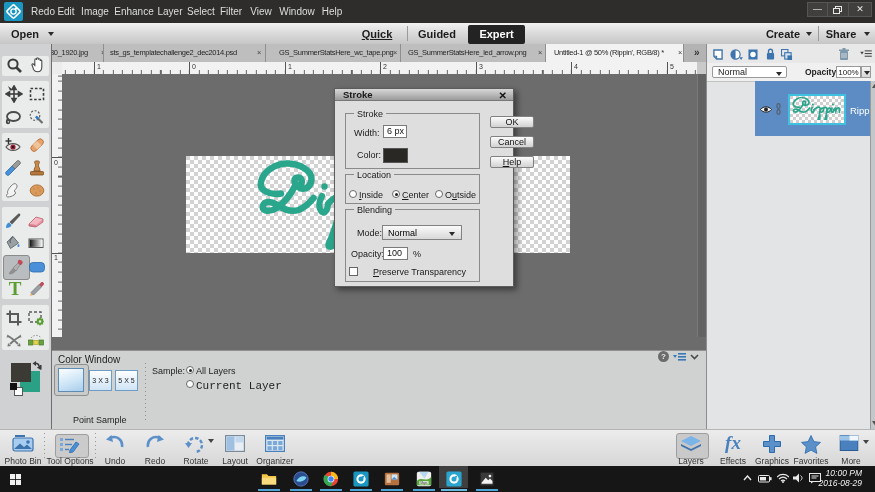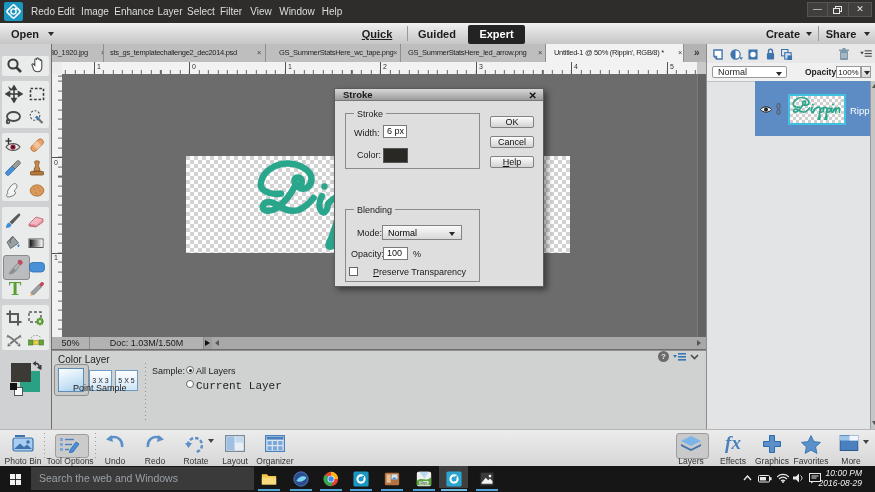--- a/index.html
+++ b/index.html
@@ -48,21 +48,21 @@
 
 #appbar{left:0;top:429px;width:875px;height:37px;background:linear-gradient(#ececec,#d6d6d6);border-top:1px solid #b5b5b5;}
 .ablabel{position:absolute;top:26px;font-size:8.5px;color:#333;text-align:center;transform:translateX(-50%);white-space:nowrap;}
 .abicon{position:absolute;top:5px;transform:translateX(-50%);}
 
 #taskbar{left:0;top:466px;width:875px;height:26px;background:#161616;}
 #searchbox{position:absolute;left:31px;top:1px;width:223px;height:23px;background:#3a3a3a;color:#9aa0a6;font-size:10.5px;line-height:23px;padding-left:8px;box-sizing:border-box;}
 .tbicon{position:absolute;top:5px;width:16px;height:16px;transform:translateX(-50%);}
 .tbline{position:absolute;top:22.5px;height:2.5px;background:#4fa3d4;transform:translateX(-50%);}
 
-#dialog{left:334px;top:88px;width:210px;height:199px;background:#dedede;border:1px solid #5c5c5c;box-shadow:3px 3px 6px rgba(0,0,0,0.45);box-sizing:border-box;}
+#dialog{left:334px;top:88px;width:180px;height:199px;background:#dedede;border:1px solid #5c5c5c;box-shadow:3px 3px 6px rgba(0,0,0,0.45);box-sizing:border-box;}
 #dtitle{position:absolute;left:0;top:0;width:100%;height:12px;background:linear-gradient(#d8d8d8,#9b9b9b);border-bottom:1px solid #777;font-size:9.5px;font-weight:bold;color:#1a1a1a;line-height:12px;padding-left:8px;box-sizing:border-box;}
 .fset{position:absolute;border:1px solid #8a8a8a;}
 .fleg{position:absolute;top:-5px;left:8px;background:#dedede;padding:0 3px;font-size:9px;color:#1a1a1a;}
 .dlab{position:absolute;font-size:9px;color:#1a1a1a;}
 .dinput{position:absolute;background:#fff;border:1px solid #7a7a7a;font-size:9px;color:#111;box-sizing:border-box;padding-left:3px;}
 .dbtn{position:absolute;left:155px;width:44px;height:12px;background:linear-gradient(#fcfcfc,#d2d2d2);border:1px solid #828282;border-radius:2px;font-size:9px;color:#111;text-align:center;line-height:11px;box-sizing:border-box;}
 .radio{position:absolute;width:8px;height:8px;background:#fff;border:1px solid #6a6a6a;border-radius:50%;box-sizing:border-box;}
 .radio.sel::after{content:"";position:absolute;left:1.5px;top:1.5px;width:3px;height:3px;background:#222;border-radius:50%;}
 </style>
 </head>
@@ -328,36 +328,28 @@
         <path d="M136 40 C133 46 132 52 136 56 C139 58 142 53 142 48" stroke-width="6.2"></path>
         <circle cx="138.5" cy="30.5" r="3.2" fill="#2aa68c" stroke="none"></circle>
         <path d="M142 48 C145 44 148 42 152 40" stroke-width="6.2"></path>
         <path d="M152 60 C149 71 146 81 143 86 C140 92 146 93 149 87 C151.5 82 152.5 74 152.5 66" stroke-width="5.8"></path>
         <path d="M152 40 C158 37 164 39 163 49 L162 60" stroke-width="6.2"></path>
       </g>
     </svg>
   </div>
   <div id="vscroll" class="abs"></div>
 
-  <div id="status" class="abs">
-    <div style="position:absolute;left:0;top:0;width:37px;height:12px;background:#b2b2b2;border-right:1px solid #8b8b8b;text-align:center;line-height:12px;">50%</div>
-    <div style="position:absolute;left:38px;top:0;width:113px;height:12px;background:#b2b2b2;border-right:1px solid #8b8b8b;text-align:center;line-height:12px;">Doc: 1.03M/1.50M</div>
-    <div style="position:absolute;left:153px;top:3px;width:0;height:0;border-top:3px solid transparent;border-bottom:3px solid transparent;border-left:5px solid #111;"></div>
-    <div style="position:absolute;left:160px;top:0;width:494px;height:12px;background:#a8a8a8;"></div>
-      <div style="position:absolute;left:163px;top:3px;width:0;height:0;border-top:3px solid transparent;border-bottom:3px solid transparent;border-right:4px solid #555;"></div>
-      <div style="position:absolute;left:645px;top:3px;width:0;height:0;border-top:3px solid transparent;border-bottom:3px solid transparent;border-left:4px solid #555;"></div>
-  </div>
 
   <div id="cpanel" class="abs">
-    <div style="position:absolute;left:6px;top:3px;font-size:10px;color:#222;">Color Layer</div>
+    <div style="position:absolute;left:6px;top:3px;font-size:10px;color:#222;">Color Window</div>
     <div style="position:absolute;left:2px;top:13px;width:33px;height:30px;background:#c9cbcb;border:1px solid #8e8e8e;border-radius:3px;"></div>
     <div style="position:absolute;left:6px;top:17px;width:24px;height:22px;background:linear-gradient(160deg,#fdfeff,#cfe6f7 55%,#a8cdea);border:1px solid #5f8cb4;"></div>
     <div style="position:absolute;left:37px;top:19px;width:21px;height:19px;background:linear-gradient(#fdfeff,#cfe4f5);border:1px solid #6f9cc4;font-size:7px;color:#222;text-align:center;line-height:19px;">3 X 3</div>
     <div style="position:absolute;left:63px;top:19px;width:21px;height:19px;background:linear-gradient(#fdfeff,#cfe4f5);border:1px solid #6f9cc4;font-size:7px;color:#222;text-align:center;line-height:19px;">5 X 5</div>
-    <div style="position:absolute;left:21px;top:32px;font-size:9px;color:#222;">Point Sample</div>
+    <div style="position:absolute;left:21px;top:64px;font-size:9px;color:#222;">Point Sample</div>
     <div style="position:absolute;left:93px;top:12px;width:1px;height:58px;background:repeating-linear-gradient(180deg,#909090 0 1.5px,transparent 1.5px 4px);"></div>
     <div style="position:absolute;left:100px;top:15px;font-size:9px;color:#222;">Sample:</div>
     <div class="radio sel" style="left:134px;top:15px;"></div>
     <div style="position:absolute;left:144px;top:15px;font-size:9px;color:#222;">All Layers</div>
     <div class="radio" style="left:134px;top:29px;"></div>
     <div style="position:absolute;left:144px;top:29px;font-size:11px;color:#222;font-family:Liberation Mono, monospace;">Current Layer</div>
     <div style="position:absolute;left:606px;top:0px;width:11px;height:11px;background:#6b6b6b;border-radius:50%;color:#e8e8e8;font-size:8px;font-weight:bold;text-align:center;line-height:11px;">?</div>
     <svg style="position:absolute;left:621px;top:2px;width:13px;height:9px;" viewBox="0 0 13 9">
         <path d="M0 2 L4 2 L2 5 Z" fill="#3a78b5"></path>
         <rect x="5" y="0" width="8" height="1.6" fill="#3a78b5"></rect>
@@ -462,20 +454,29 @@
       <div class="fleg">Stroke</div>
       <div class="dlab" style="left:8px;top:14px;">Width:</div>
       <div class="dinput" style="left:37px;top:11px;width:24px;height:13px;">6 px</div>
       <div class="dlab" style="left:11px;top:36px;">Color:</div>
       <div style="position:absolute;left:37px;top:34px;width:23px;height:13px;background:#2a2824;border:1px solid #555;"></div>
     </div>
     <div class="dbtn" style="top:27px;">OK</div>
     <div class="dbtn" style="top:47px;">Cancel</div>
     <div class="dbtn" style="top:67px;"><u>H</u>elp</div>
 
+    <div class="fset" style="left:10px;top:85px;width:133px;height:28px;">
+      <div class="fleg">Location</div>
+      <div class="radio" style="left:3px;top:15px;"></div>
+      <div class="dlab" style="left:13px;top:15px;"><u>I</u>nside</div>
+      <div class="radio sel" style="left:46px;top:15px;"></div>
+      <div class="dlab" style="left:56px;top:15px;"><u>C</u>enter</div>
+      <div class="radio" style="left:89px;top:15px;"></div>
+      <div class="dlab" style="left:99px;top:15px;">O<u>u</u>tside</div>
+    </div>
 
     <div class="fset" style="left:10px;top:120px;width:133px;height:71px;">
       <div class="fleg">Blending</div>
       <div class="dlab" style="left:11px;top:18px;">Mode:</div>
       <div style="position:absolute;left:36px;top:15px;width:80px;height:15px;background:linear-gradient(#fafafa,#d8d8d8);border:1px solid #828282;font-size:9px;line-height:14px;padding-left:5px;box-sizing:border-box;">Normal<span class="dda" style="position:absolute;right:6px;top:6px;"></span></div>
       <div class="dlab" style="left:5px;top:39px;">Opacity:</div>
       <div class="dinput" style="left:37px;top:37px;width:25px;height:13px;">100</div>
       <div class="dlab" style="left:67px;top:39px;">%</div>
       <div style="position:absolute;left:3px;top:57px;width:7px;height:7px;background:#fff;border:1px solid #666;"></div>
       <div class="dlab" style="left:14px;top:57px;padding-left:13px;"><u>P</u>reserve Transparency</div>
@@ -567,21 +568,20 @@
     <span class="dda" style="position:absolute;left:863px;top:10px;border-top-color:#444;"></span>
   </div>
 
   <div id="taskbar" class="abs">
     <svg style="position:absolute;left:10px;top:8px;width:11px;height:11px;" viewBox="0 0 13 13">
         <rect x="0" y="0" width="6" height="6" fill="#f2f2f2"></rect>
         <rect x="7" y="0" width="6" height="6" fill="#f2f2f2"></rect>
         <rect x="0" y="7" width="6" height="6" fill="#f2f2f2"></rect>
         <rect x="7" y="7" width="6" height="6" fill="#f2f2f2"></rect>
       </svg>
-    <div id="searchbox">Search the web and Windows</div>
 
     <svg class="tbicon" style="left:269px;" viewBox="0 0 19 19">
         <path d="M1 4 L7 4 L9 6 L18 6 L18 16 L1 16 Z" fill="#f5c64a"></path>
         <path d="M1 8 L18 8 L18 16 L1 16 Z" fill="#fadc7e"></path>
       </svg>
     <svg class="tbicon" style="left:301px;" viewBox="0 0 19 19">
         <circle cx="9.5" cy="9.5" r="8.5" fill="#2a4d8f"></circle>
         <circle cx="9.5" cy="9.5" r="8.5" fill="none" stroke="#5a7ec0" stroke-width="1"></circle>
         <path d="M4 12 C7 6 13 5 16 8 C13 12 8 14 4 12 Z" fill="#7fd4f0"></path>
       </svg>

